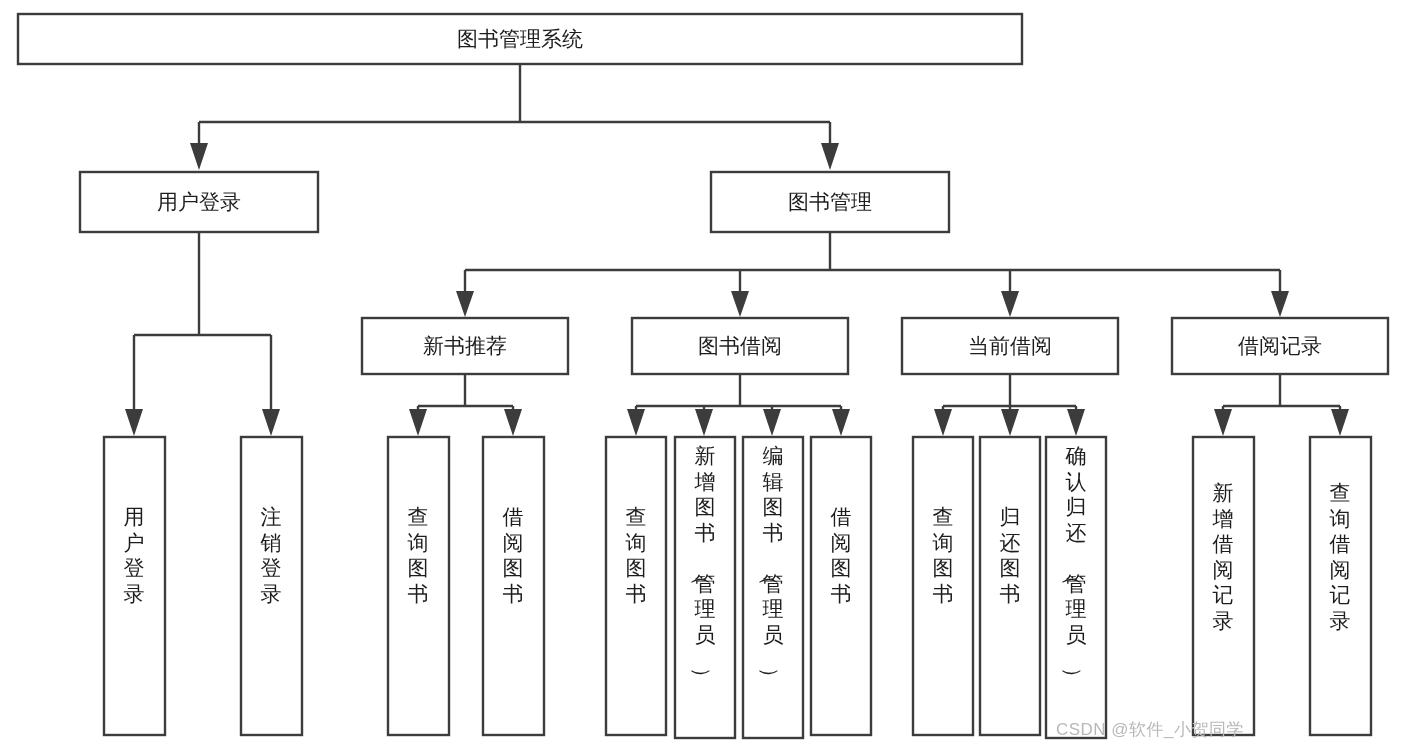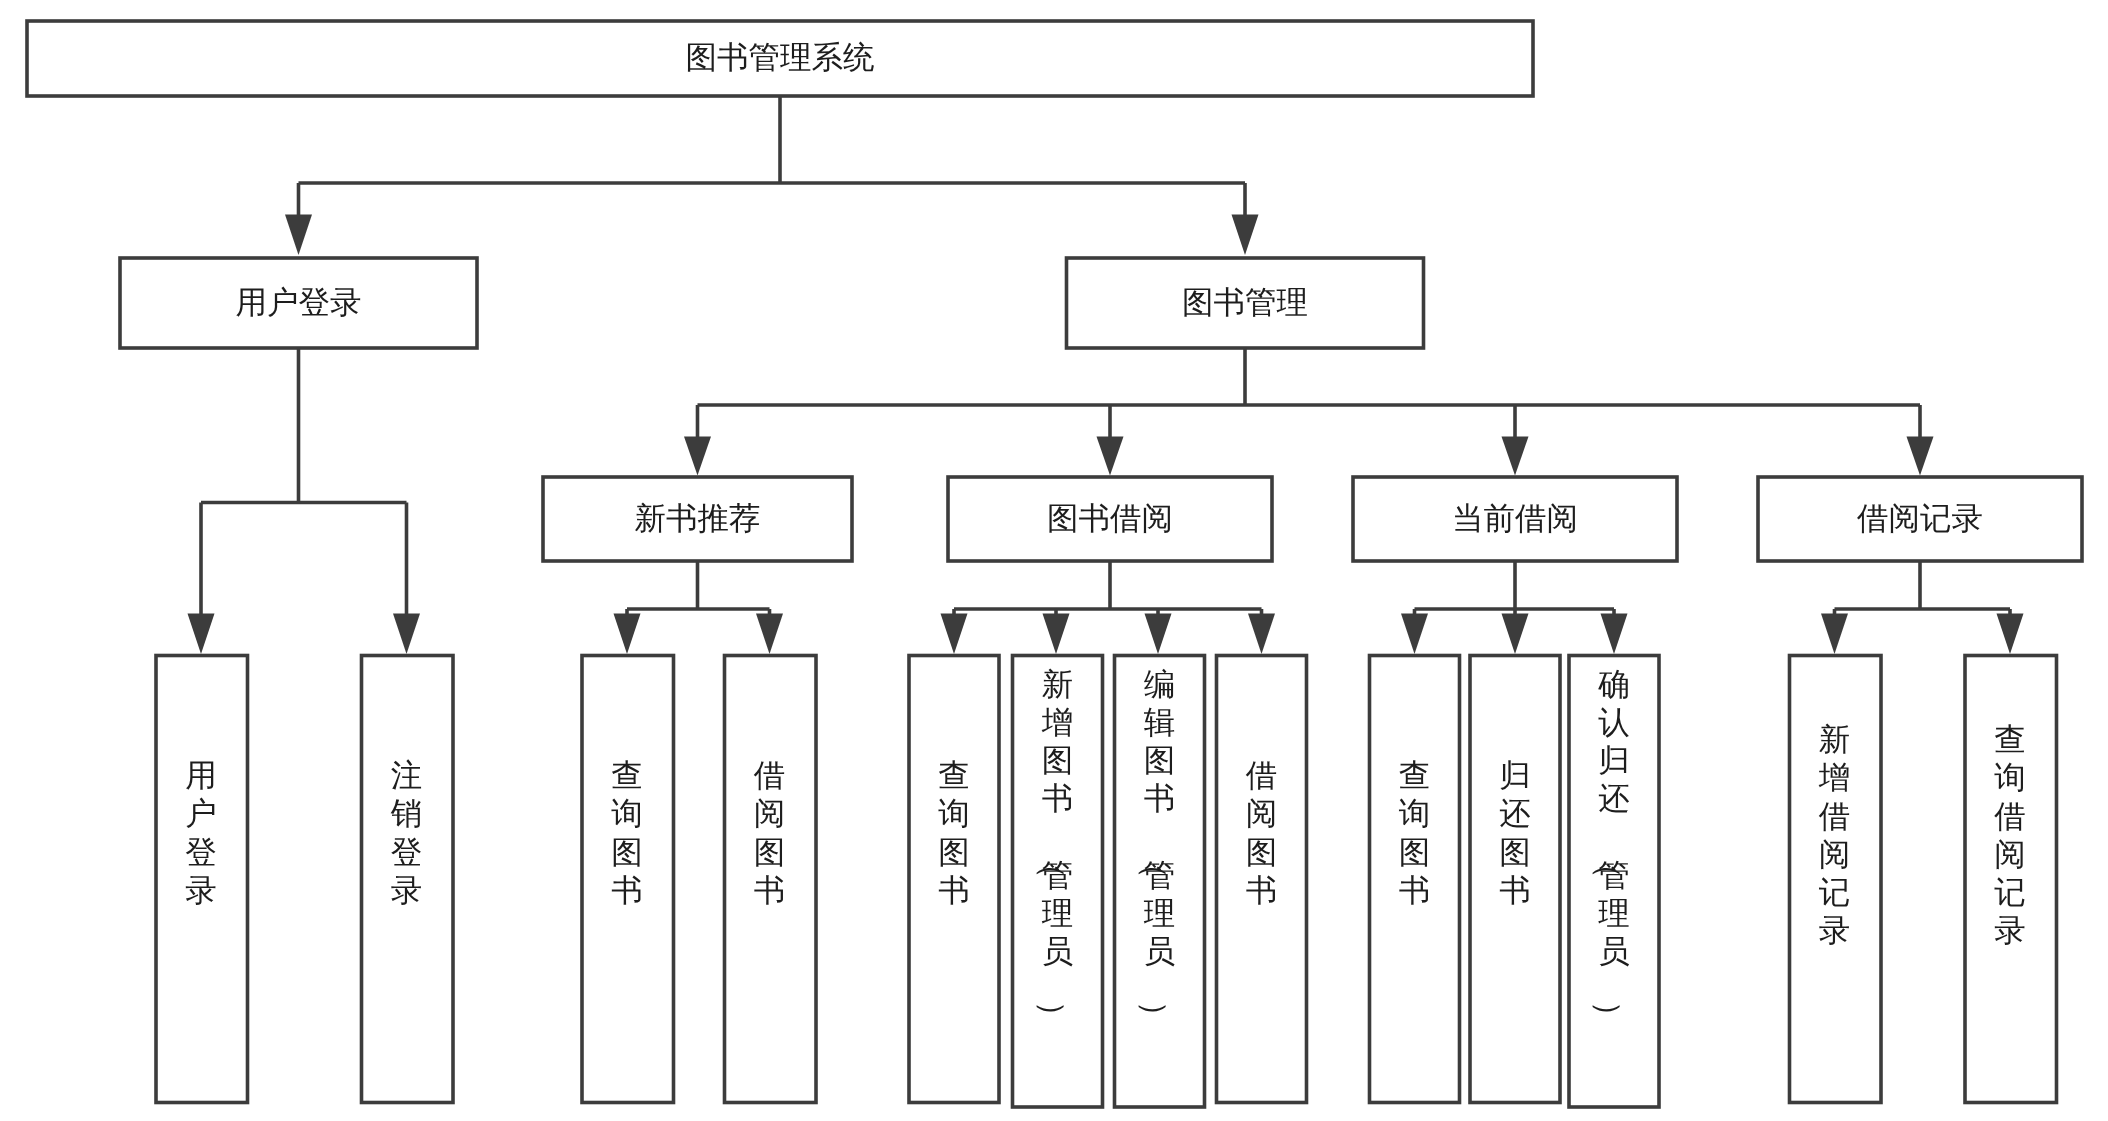--- a/index.html
+++ b/index.html
@@ -243,14 +243,15 @@
       <text class="node-label-v" x="1223" y="500"><tspan x="1223" dy="0">新</tspan><tspan x="1223" dy="25.5">增</tspan><tspan x="1223" dy="25.5">借</tspan><tspan x="1223" dy="25.5">阅</tspan><tspan x="1223" dy="25.5">记</tspan><tspan x="1223" dy="25.5">录</tspan></text>
     </g>
 
     <g>
       <rect class="node-box" x="1310" y="437" width="61" height="298"></rect>
       <text class="node-label-v" x="1340" y="500"><tspan x="1340" dy="0">查</tspan><tspan x="1340" dy="25.5">询</tspan><tspan x="1340" dy="25.5">借</tspan><tspan x="1340" dy="25.5">阅</tspan><tspan x="1340" dy="25.5">记</tspan><tspan x="1340" dy="25.5">录</tspan></text>
     </g>
 
   </svg>
 
+  <div class="watermark">CSDN @软件_小贺同学</div>
 
 </div>
 
 </body></html>

